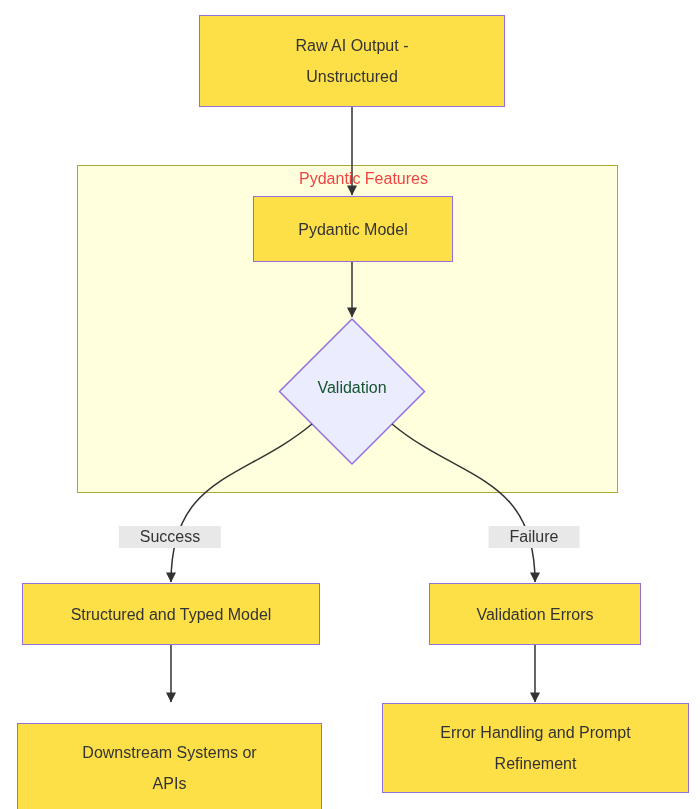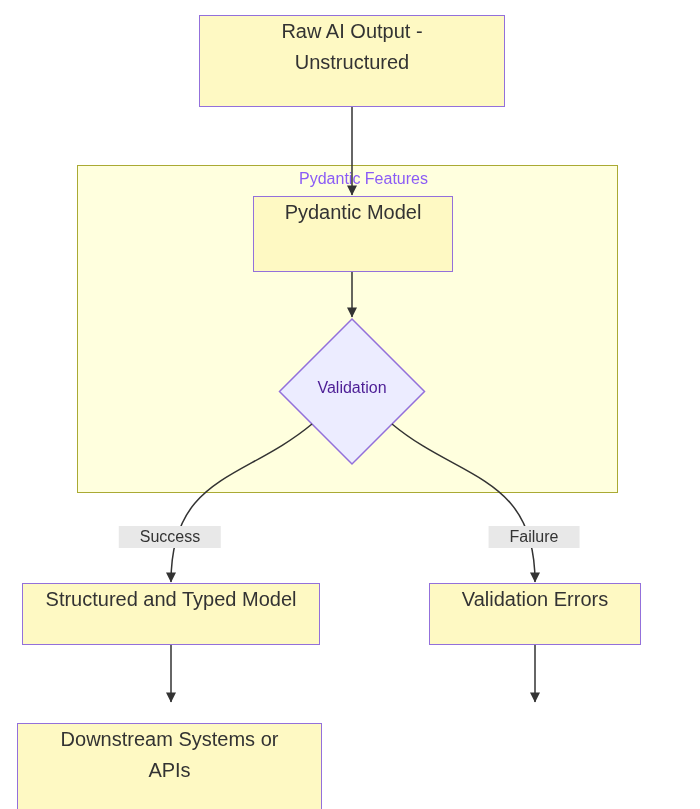--- a/index.html
+++ b/index.html
@@ -22,62 +22,63 @@
     border: 1px solid #AAAA33;
     box-sizing: border-box;
     z-index: 1;
   }
   .subgraph-title {
     position: absolute;
     left: 93px; top: 170px;
     width: 541px;
     text-align: center;
     font-size: 16px;
-    color: #8b5cf6;
+    color: #ef4444;
     z-index: 1;
   }
 
   
   #edges {
     position: absolute;
     left: 0; top: 0;
     z-index: 2;
   }
 
   
   .node {
     position: absolute;
-    background: #fef9c3;
+    background: #fde047;
     border: 1.5px solid #9370DB;
     box-sizing: border-box;
     display: flex;
+    align-items: center;
     justify-content: center;
     text-align: center;
-    font-size: 20px;
+    font-size: 16px;
     line-height: 31px;
     color: #333333;
     z-index: 3;
   }
   .node .lbl { white-space: pre-line; }
 
   #node-raw         { left: 199px; top: 15px;  width: 306px; height: 92px; }
-  #node-model       { left: 253px; top: 196px; width: 200px; height: 76px; }
+  #node-model       { left: 253px; top: 196px; width: 200px; height: 66px; }
   #node-structured  { left: 22px;  top: 583px; width: 298px; height: 62px; }
   #node-verrors     { left: 429px; top: 583px; width: 212px; height: 62px; }
   #node-downstream  { left: 17px;  top: 723px; width: 305px; height: 90px; }
   #node-errhandling { left: 382px; top: 703px; width: 307px; height: 90px; }
 
   
   .diamond-label {
     position: absolute;
     left: 282px; top: 379px;
     width: 140px;
     text-align: center;
     font-size: 16px;
-    color: #4c1d95;
+    color: #14532d;
     z-index: 3;
   }
 
   
   .edge-label {
     position: absolute;
     transform: translate(-50%, -50%);
     background: #E8E8E8;
     color: #333333;
     font-size: 16px;
@@ -130,17 +131,21 @@
 
   <div class="node" id="node-verrors">
     <span class="lbl">Validation Errors</span>
   </div>
 
   <div class="node" id="node-downstream">
     <span class="lbl">Downstream Systems or
 APIs</span>
   </div>
 
+  <div class="node" id="node-errhandling">
+    <span class="lbl">Error Handling and Prompt
+Refinement</span>
+  </div>
 
   <div class="edge-label" id="label-success">Success</div>
   <div class="edge-label" id="label-failure">Failure</div>
 
 </div>
 
 </body></html>

